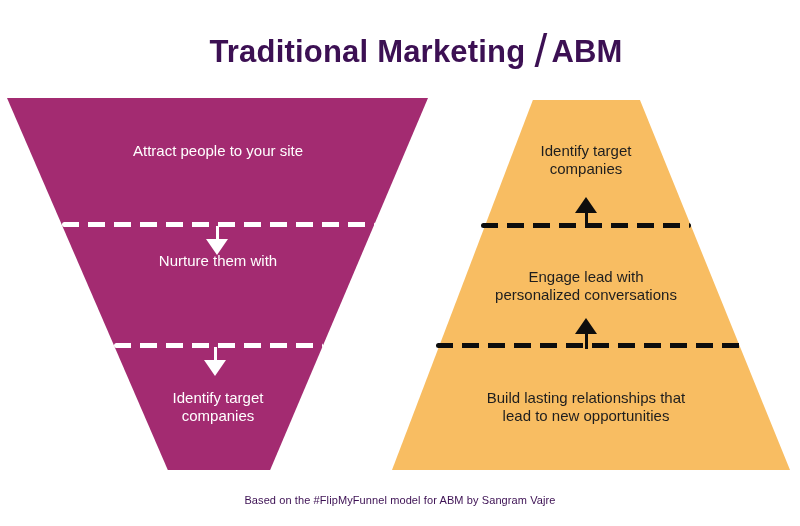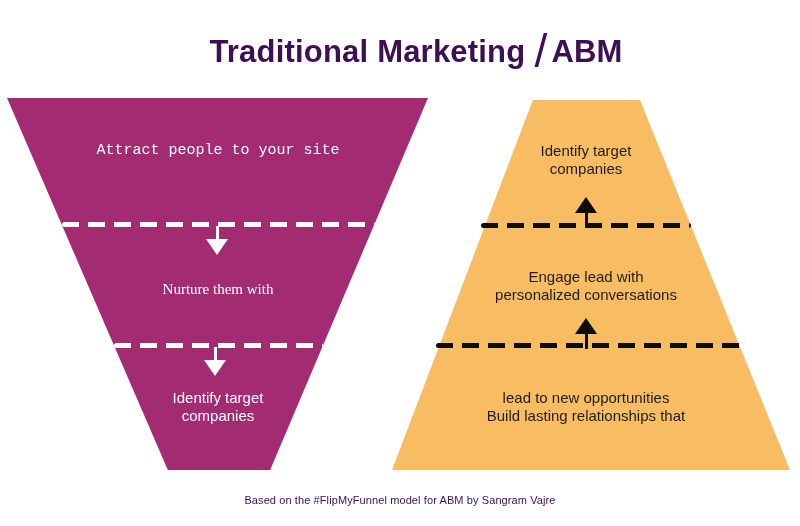--- a/index.html
+++ b/index.html
@@ -66,31 +66,31 @@
 </style>
 </head>
 <body>
 
 <div class="canvas">
 
   <h1 class="title"><span>Traditional Marketing</span><span class="slash">/</span><span>ABM</span></h1>
 
   <div class="shape funnel-shape"></div>
 
-  <div class="stage-text funnel-text" style="left:68px;top:142px;width:300px;font-family:Liberation Mono, monospace;">
+  <div class="stage-text funnel-text" style="left:68px;top:142px;width:300px;">
     <div>Attract people to your site</div>
   </div>
 
   <div class="dash dash-white" style="left:62px;top:222px;width:313px;"></div>
   <div class="arrow arrow-down" style="left:206px;top:226px;">
     <div class="stem"></div>
     <div class="head"></div>
   </div>
 
-  <div class="stage-text funnel-text" style="left:93px;top:281px;width:250px;font-family:Liberation Serif, serif;">
+  <div class="stage-text funnel-text" style="left:93px;top:252px;width:250px;">
     <div>Nurture them with</div>
   </div>
 
   <div class="dash dash-white" style="left:114px;top:343px;width:209px;"></div>
   <div class="arrow arrow-down" style="left:204px;top:347px;">
     <div class="stem"></div>
     <div class="head"></div>
   </div>
 
   <div class="stage-text funnel-text" style="left:118px;top:389px;width:200px;">
@@ -116,19 +116,19 @@
     <div>personalized conversations</div>
   </div>
 
   <div class="arrow arrow-up" style="left:575px;top:318px;">
     <div class="head"></div>
     <div class="stem"></div>
   </div>
   <div class="dash dash-black" style="left:436px;top:343px;width:306px;"></div>
 
   <div class="stage-text pyramid-text" style="left:411px;top:389px;width:350px;">
+    <div>Build lasting relationships that</div>
     <div>lead to new opportunities</div>
-    <div>Build lasting relationships that</div>
   </div>
 
   <div class="caption">Based on the #FlipMyFunnel model for ABM by Sangram Vajre</div>
 
 </div>
 
 </body></html>

